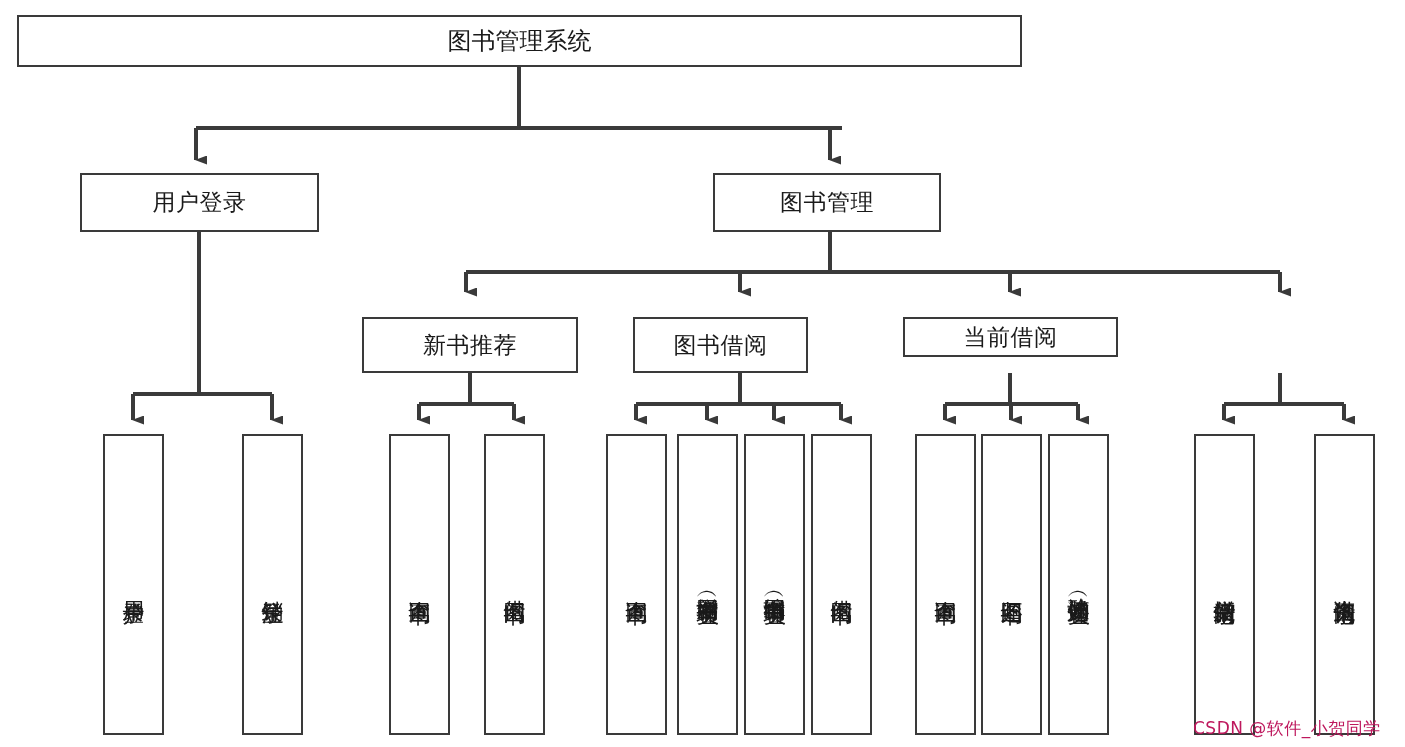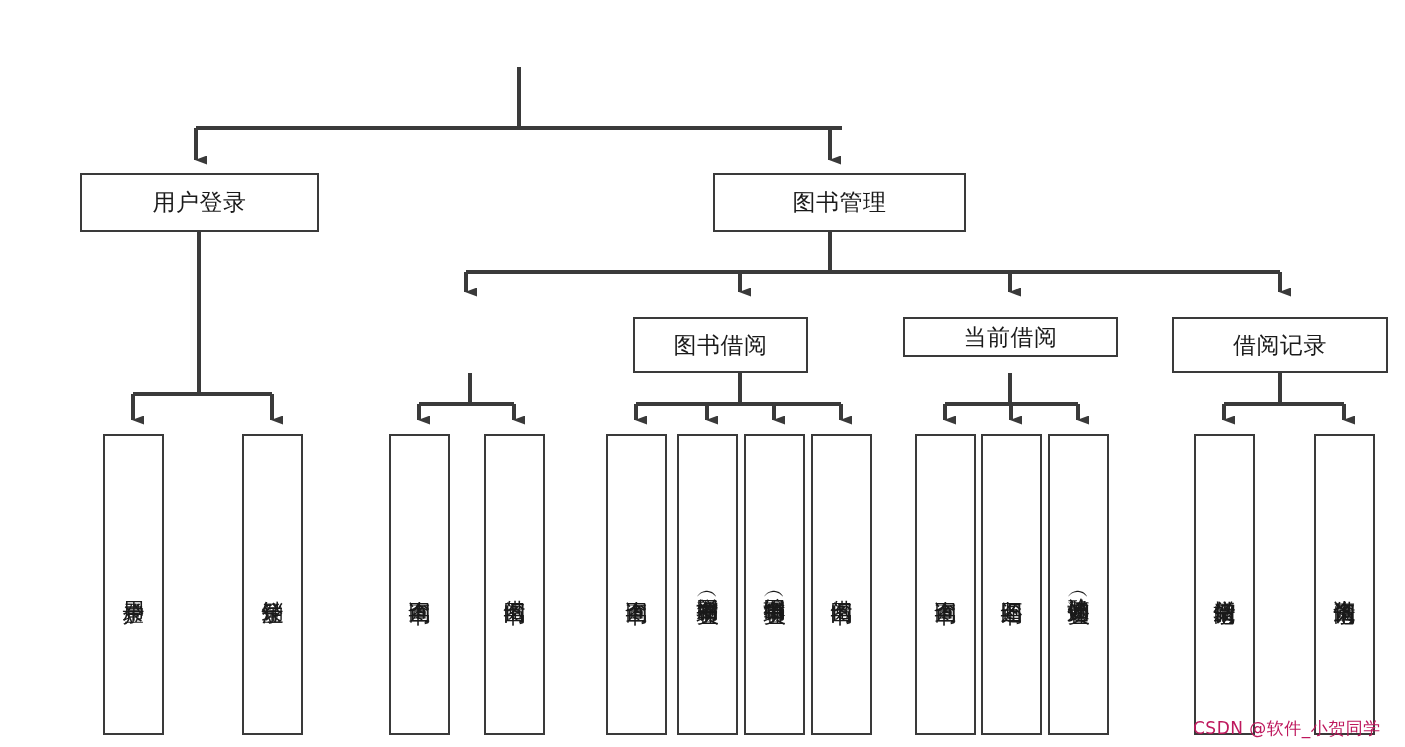--- a/index.html
+++ b/index.html
@@ -115,41 +115,44 @@
       <path d="M1011,404 L1011,420" marker-end="url(#arw)"></path>
       <path d="M1078,404 L1078,420" marker-end="url(#arw)"></path>
 
       <path d="M1280,373 L1280,404"></path>
       <path d="M1224,404 L1344,404"></path>
       <path d="M1224,404 L1224,420" marker-end="url(#arw)"></path>
       <path d="M1344,404 L1344,420" marker-end="url(#arw)"></path>
     </g>
   </svg>
 
+  <div class="node root" style="left:17px; top:15px; width:1005px; height:52px;">
+    <span>图书管理系统</span>
+  </div>
 
   <div class="node h" style="left:80px; top:173px; width:239px; height:59px;">
     <span>用户登录</span>
   </div>
 
-  <div class="node h" style="left:713px; top:173px; width:253px; height:59px;">
+  <div class="node h" style="left:713px; top:173px; width:228px; height:59px;">
     <span>图书管理</span>
   </div>
 
+  <div class="node h" style="left:362px; top:317px; width:216px; height:56px;">
+    <span>新书推荐</span>
+  </div>
 
   <div class="node h" style="left:633px; top:317px; width:175px; height:56px;">
     <span>图书借阅</span>
   </div>
 
   <div class="node h" style="left:903px; top:317px; width:215px; height:40px;">
     <span>当前借阅</span>
   </div>
 
-  <div class="node h" style="left:1172px; top:317px; width:216px; height:56px;">
-    <span>借阅记录</span>
-  </div>
 
   <div class="node leaf" style="left:103px; top:434px; width:61px; height:301px;">
     <span class="vtext">用户登录</span>
   </div>
   <div class="node leaf" style="left:242px; top:434px; width:61px; height:301px;">
     <span class="vtext">注销登录</span>
   </div>
 
   <div class="node leaf" style="left:389px; top:434px; width:61px; height:301px;">
     <span class="vtext">查询图书</span>

